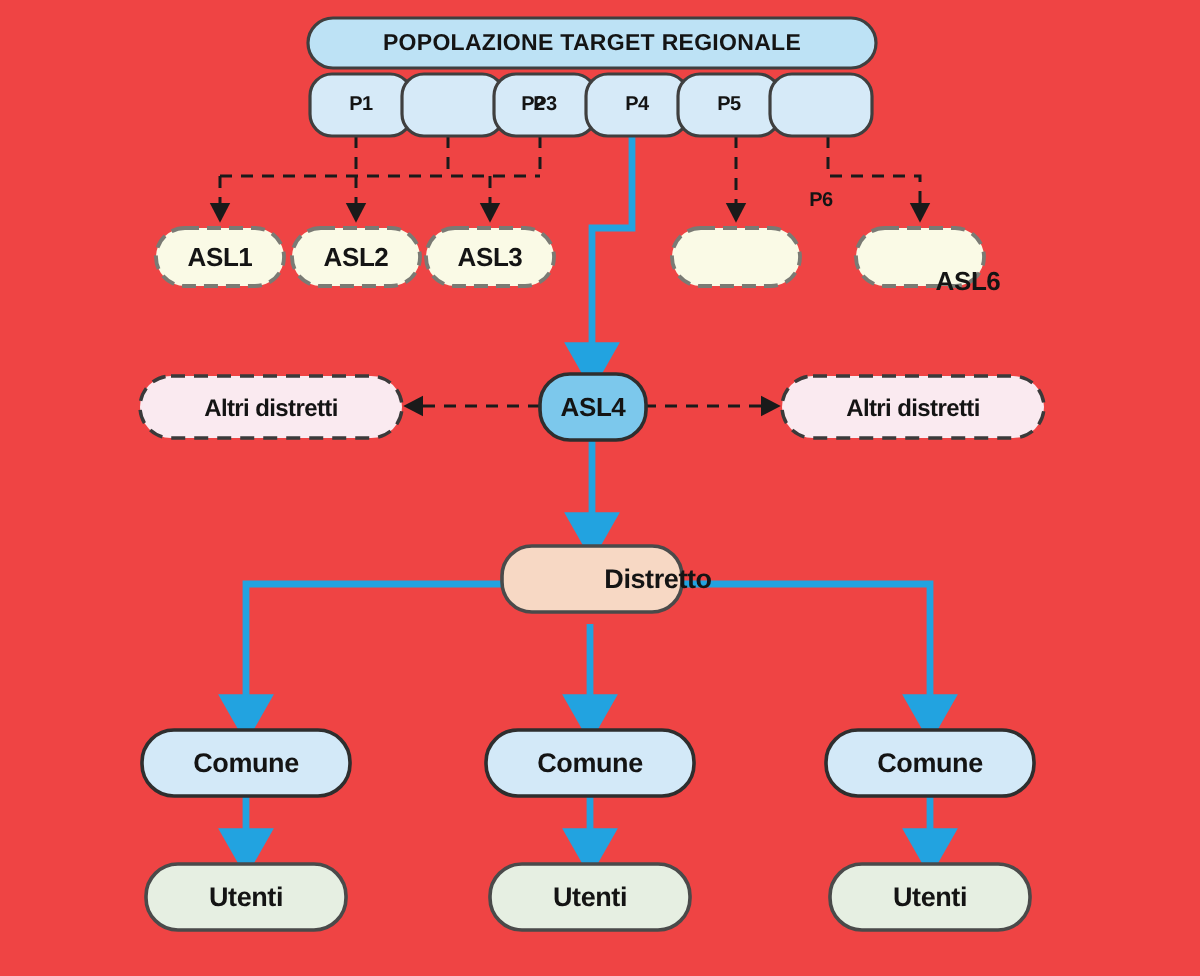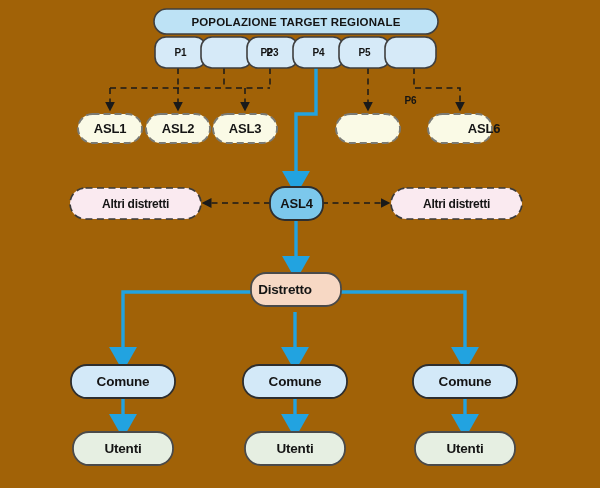--- a/index.html
+++ b/index.html
@@ -3,21 +3,21 @@
 <meta charset="utf-8">
 <style>
   html,body{margin:0;padding:0;background:#ffffff;}
   body{
     font-family:"Liberation Sans","DejaVu Sans",sans-serif;
     -webkit-font-smoothing:antialiased;
   }
   #stage{
     position:relative;
     width:600px;height:488px;
-    background:#a16207;
+    background:#ef4444;
     overflow:hidden;
   }
   #svgroot{position:absolute;left:0;top:0;width:600px;height:488px;}
 
   
   .nodelabel{
     position:absolute;
     display:flex;align-items:center;justify-content:center;
     text-align:center;
     font-weight:bold;
@@ -138,28 +138,28 @@
   <div class="nodelabel t-p" style="left:155px;top:37px;width:51px;height:31px;">P1</div>
   <div class="nodelabel t-p" style="left:201px;top:37px;width:51px;height:31px;margin-left:40px;">P2</div>
   <div class="nodelabel t-p" style="left:247px;top:37px;width:51px;height:31px;">P3</div>
   <div class="nodelabel t-p" style="left:293px;top:37px;width:51px;height:31px;">P4</div>
   <div class="nodelabel t-p" style="left:339px;top:37px;width:51px;height:31px;">P5</div>
   <div class="nodelabel t-p" style="left:385px;top:37px;width:51px;height:31px;margin-top:48px;">P6</div>
 
   <div class="nodelabel t-asl" style="left:78px;top:114px;width:64px;height:29px;">ASL1</div>
   <div class="nodelabel t-asl" style="left:146px;top:114px;width:64px;height:29px;">ASL2</div>
   <div class="nodelabel t-asl" style="left:213px;top:114px;width:64px;height:29px;">ASL3</div>
-  <div class="nodelabel t-asl" style="left:428px;top:114px;width:64px;height:29px;padding-left:24px;">ASL6</div>
+  <div class="nodelabel t-asl" style="left:428px;top:126px;width:64px;height:29px;padding-left:24px;">ASL6</div>
 
   <div class="nodelabel t-altri" style="left:70px;top:188px;width:131px;height:31px;">Altri distretti</div>
   <div class="nodelabel t-altri" style="left:391px;top:188px;width:131px;height:31px;">Altri distretti</div>
 
   <div class="nodelabel t-asl4" style="left:270px;top:187px;width:53px;height:33px;">ASL4</div>
 
-  <div class="nodelabel t-distretto" style="left:251px;top:273px;width:68px;height:33px;">Distretto</div>
+  <div class="nodelabel t-distretto" style="left:251px;top:273px;width:68px;height:33px;padding-left:44px;">Distretto</div>
 
   <div class="nodelabel t-comune" style="left:71px;top:365px;width:104px;height:33px;">Comune</div>
   <div class="nodelabel t-comune" style="left:243px;top:365px;width:104px;height:33px;">Comune</div>
   <div class="nodelabel t-comune" style="left:413px;top:365px;width:104px;height:33px;">Comune</div>
 
   <div class="nodelabel t-utenti" style="left:73px;top:432px;width:100px;height:33px;">Utenti</div>
   <div class="nodelabel t-utenti" style="left:245px;top:432px;width:100px;height:33px;">Utenti</div>
   <div class="nodelabel t-utenti" style="left:415px;top:432px;width:100px;height:33px;">Utenti</div>
 
 </div>

